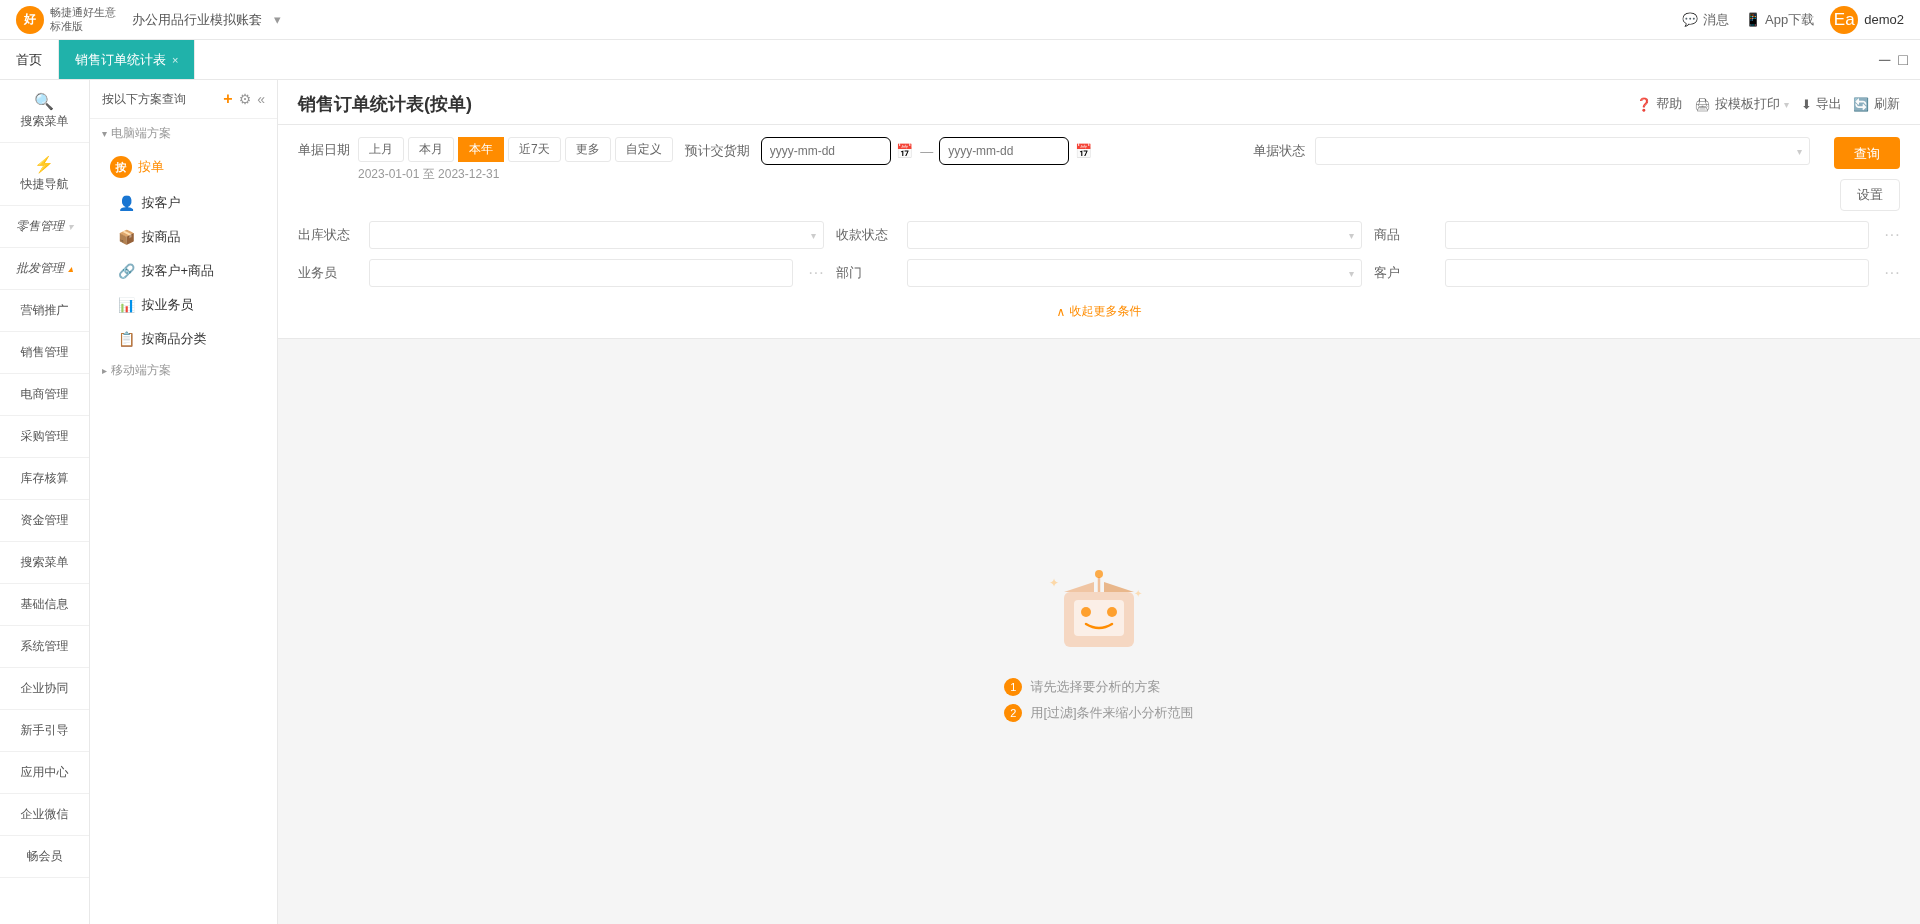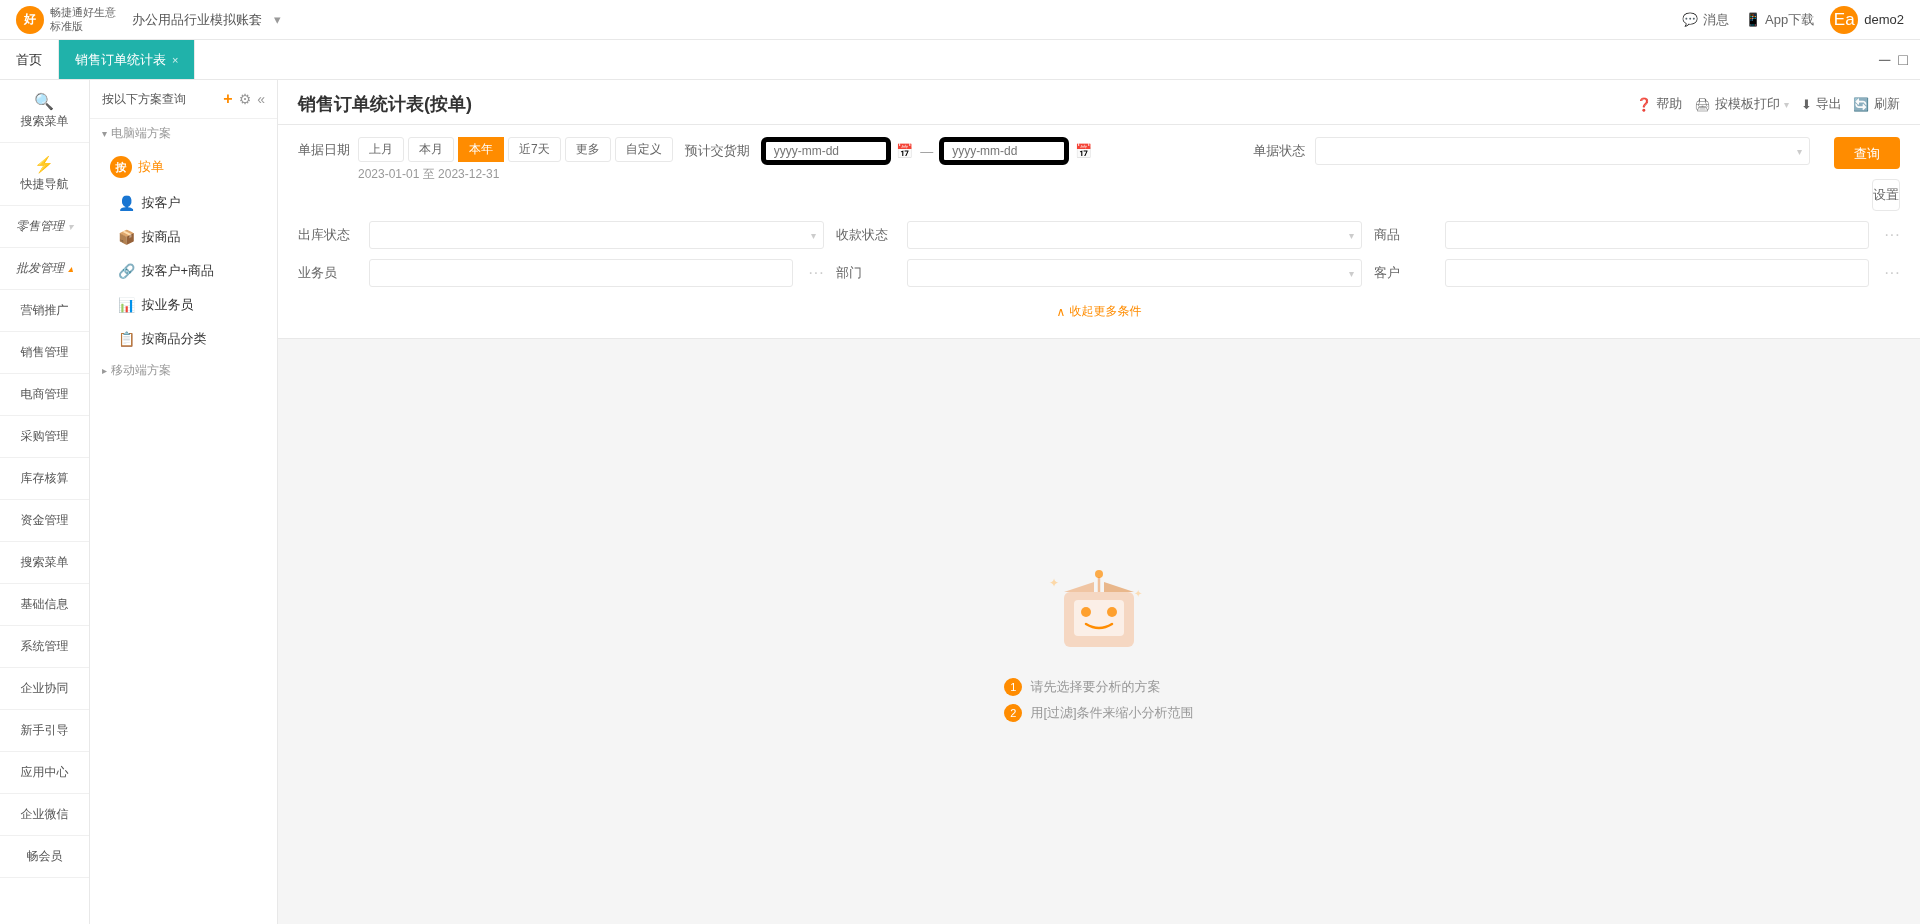--- a/index.html
+++ b/index.html
@@ -59,26 +59,26 @@
     
     .filter-area { background: #fff; padding: 12px 20px; border-bottom: 1px solid #e8e8e8; }
     .filter-label { font-size: 13px; color: #666; white-space: nowrap; min-width: 56px; }
     .date-btn { padding: 3px 10px; border: 1px solid #e8e8e8; border-radius: 3px; cursor: pointer; font-size: 12px; color: #666; background: #fff; }
     .date-btn.active { background: #ff8c00; color: white; border-color: #ff8c00; border-radius: 0; }
     .filter-input { flex: 1; height: 28px; border: 1px solid #e8e8e8; border-radius: 3px; padding: 0 8px; font-size: 13px; color: #999; background: #fff; outline: none; }
     .filter-select { flex: 1; height: 28px; border: 1px solid #e8e8e8; border-radius: 3px; padding: 0 8px; font-size: 13px; color: #333; background: #fff; appearance: none; outline: none; cursor: pointer; }
     .filter-select-wrap { flex: 1; position: relative; display: flex; align-items: center; }
     .filter-select-wrap .arrow { position: absolute; right: 8px; color: #ccc; font-size: 10px; pointer-events: none; }
     .filter-dots { color: #ccc; cursor: pointer; font-size: 16px; }
-    .filter-date-input { width: 130px; height: 28px; border: 5px solid #000000; border-radius: 6px; padding: 0 8px; font-size: 12px; color: #999; background: #fff; outline: none; }
+    .filter-date-input { width: 130px; height: 28px; border: 1px solid #000000; border-radius: 6px; padding: 0 8px; font-size: 12px; color: #999; background: #fff; outline: none; }
     .filter-date-sep { color: #999; }
     .filter-cal-icon { color: #ccc; cursor: pointer; font-size: 14px; }
     .collapse-btn { display: flex; align-items: center; justify-content: center; padding: 6px; cursor: pointer; color: #ff8c00; font-size: 12px; gap: 4px; }
     .query-btn { background: #ff8c00; color: white; border: none; border-radius: 4px; padding: 8px 20px; font-size: 13px; cursor: pointer; height: 32px; white-space: nowrap; }
-    .setting-btn { background: #fff; color: #666; border: 1px solid #e8e8e8; border-radius: 4px; padding: 6px 0; font-size: 13px; cursor: pointer; height: 32px; margin-top: 6px; }
+    .setting-btn { background: #fff; color: #666; border: 1px solid #e8e8e8; border-radius: 4px; padding: 6px 16px; font-size: 13px; cursor: pointer; height: 32px; margin-top: 6px; }
 
     
     .filter-action-col { display: flex; flex-direction: column; align-items: flex-end; gap: 4px; margin-left: 12px; flex-shrink: 0; }
 
     
     .empty-state { flex: 1; display: flex; flex-direction: column; align-items: center; justify-content: center; gap: 16px; }
     .empty-illustration { width: 120px; height: 120px; display: flex; align-items: center; justify-content: center; }
     .empty-tips { display: flex; flex-direction: column; gap: 8px; }
     .empty-tip { display: flex; align-items: center; gap: 8px; color: #999; font-size: 13px; }
     .tip-num { width: 18px; height: 18px; border-radius: 50%; background: #ff8c00; color: white; font-size: 11px; display: flex; align-items: center; justify-content: center; flex-shrink: 0; }

